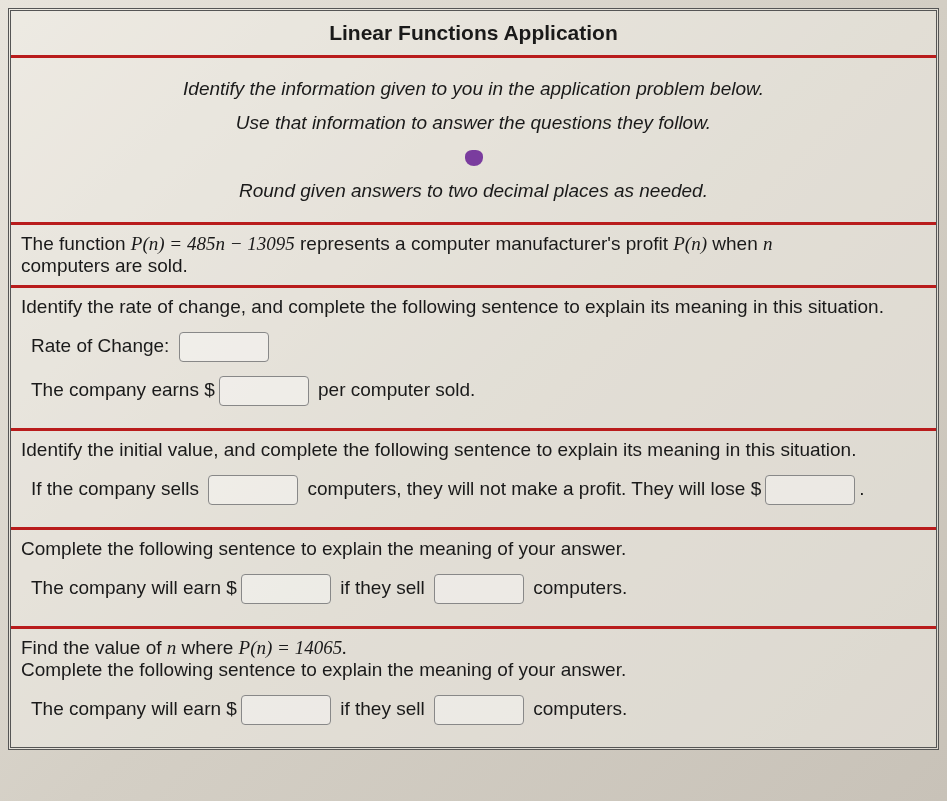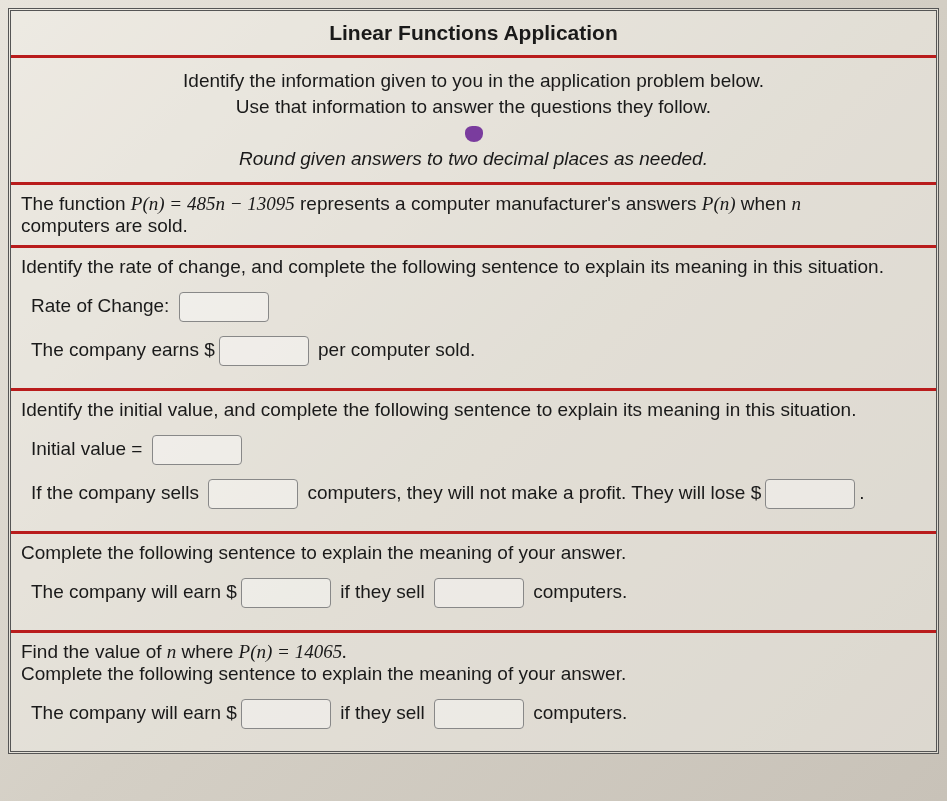--- a/index.html
+++ b/index.html
@@ -43,59 +43,55 @@
   .math { font-family: 'Times New Roman', serif; font-style: italic; margin-top: 10px; }
   .sub-block { margin: 14px 10px; }
   .hand-icon {
     display: inline-block;
     width: 18px; height: 16px;
     background: #7a3c9e;
     border-radius: 40% 40% 50% 50%;
     vertical-align: middle;
     margin: 0 auto;
   }
-  .instr-line { margin: 4px 0; }
+  .instr-line { margin: 12px 0; font-style: italic; }
 </style>
 </head>
 <body>
 
 <div class="outer">
 
   <div class="row title-row">Linear Functions Application</div>
 
   <div class="row center">
     <div class="instr-line">Identify the information given to you in the application problem below.</div>
     <div class="instr-line">Use that information to answer the questions they follow.</div>
     <div class="instr-line"><span class="hand-icon"></span></div>
     <div class="instr-line italic">Round given answers to two decimal places as needed.</div>
   </div>
 
   <div class="row">
-    <span>The function </span><span class="math">P(n) = 485n − 13095</span><span> represents a computer manufacturer's answers </span><span class="math">P(n)</span><span> when </span><span class="math">n</span>
+    <span>The function </span><span class="math">P(n) = 485n − 13095</span><span> represents a computer manufacturer's profit </span><span class="math">P(n)</span><span> when </span><span class="math">n</span>
     <div>computers are sold.</div>
   </div>
 
   <div class="row">
     <div>Identify the rate of change, and complete the following sentence to explain its meaning in this situation.</div>
     <div class="sub-block">
       <span>Rate of Change:</span>
       <span class="input-box"></span>
     </div>
     <div class="sub-block">
       <span>The company earns $</span><span class="input-box"></span>
       <span>per computer sold.</span>
     </div>
   </div>
 
   <div class="row">
     <div>Identify the initial value, and complete the following sentence to explain its meaning in this situation.</div>
-    <div class="sub-block">
-      <span>Initial value =</span>
-      <span class="input-box"></span>
-    </div>
     <div class="sub-block">
       <span>If the company sells</span>
       <span class="input-box"></span>
       <span>computers, they will not make a profit. They will lose $</span><span class="input-box"></span><span>.</span>
     </div>
   </div>
 
   <div class="row">
     <div>Complete the following sentence to explain the meaning of your answer.</div>
     <div class="sub-block">

